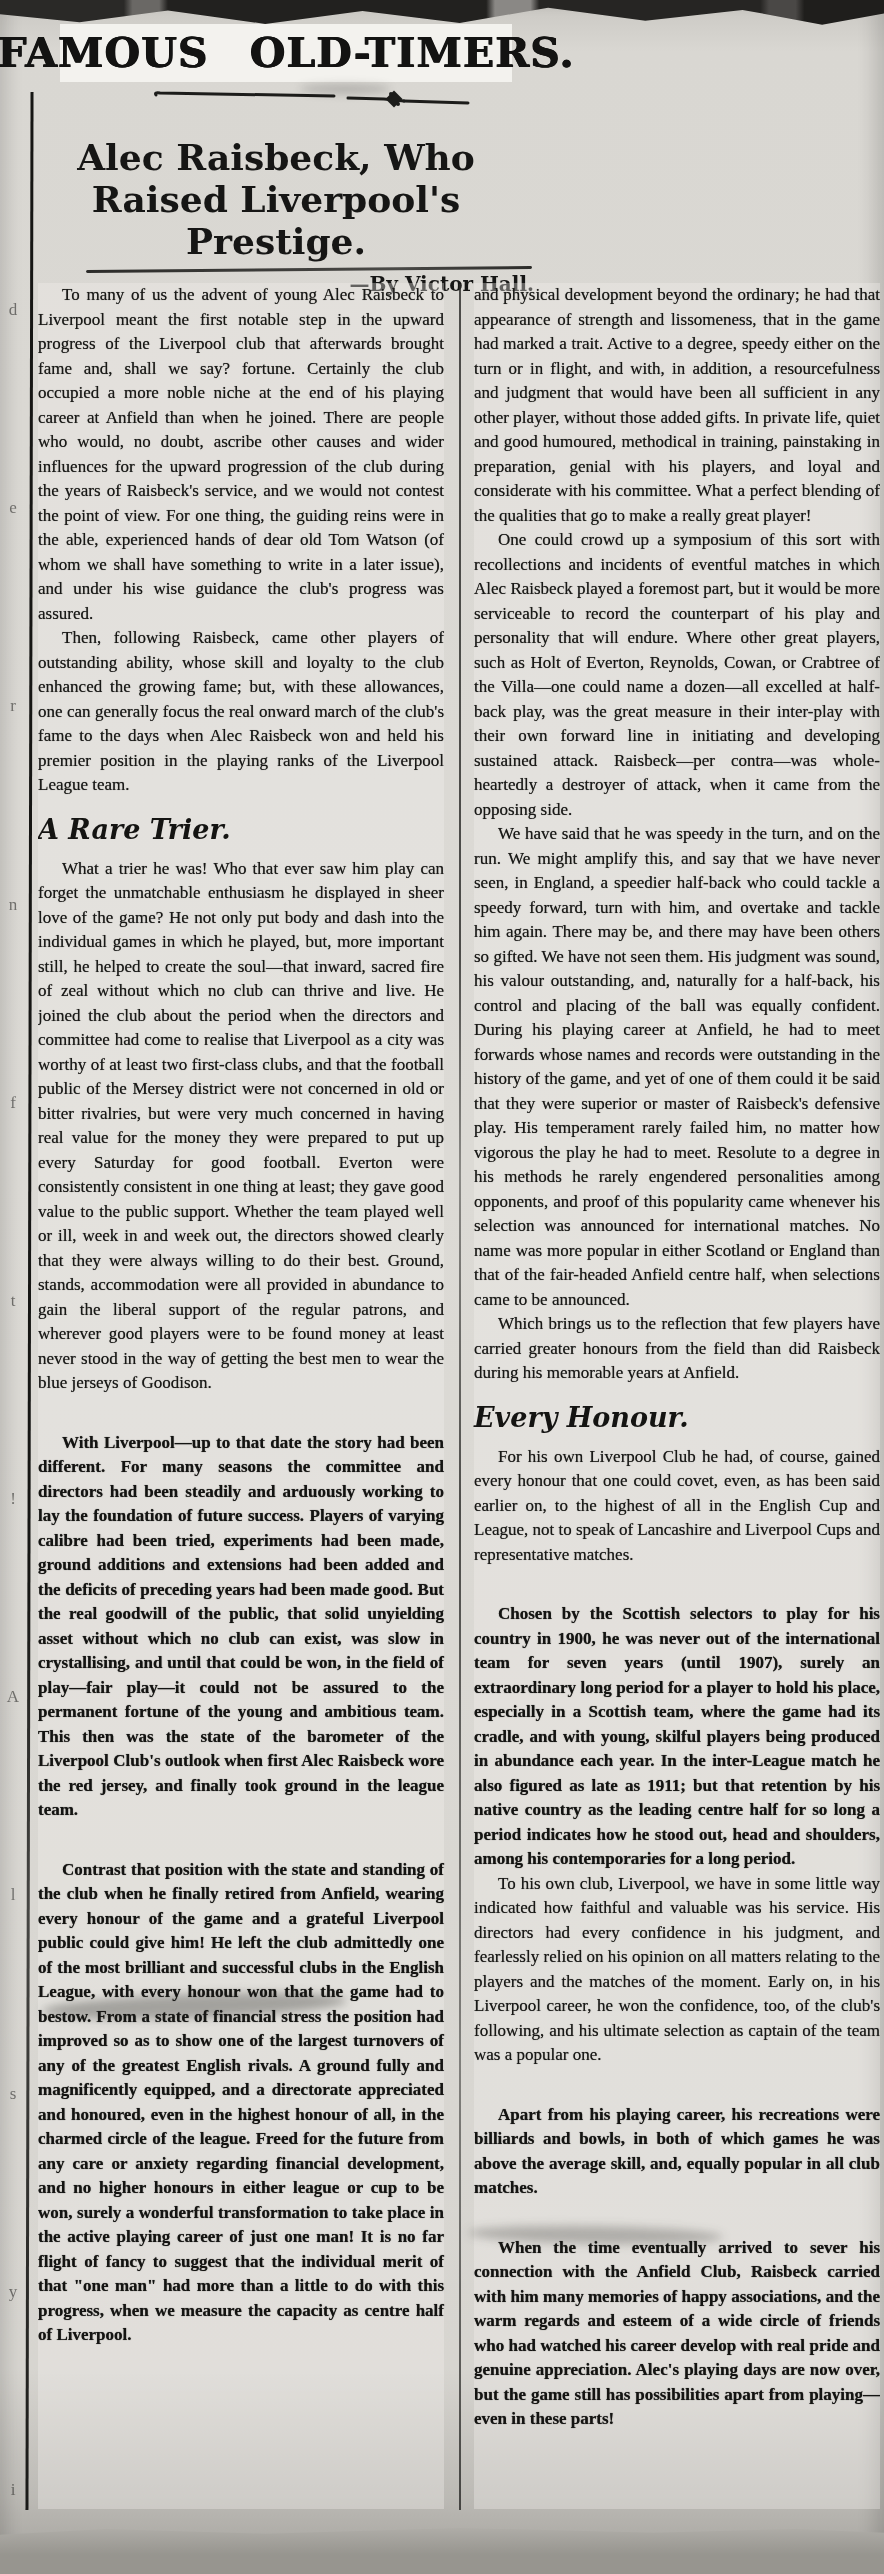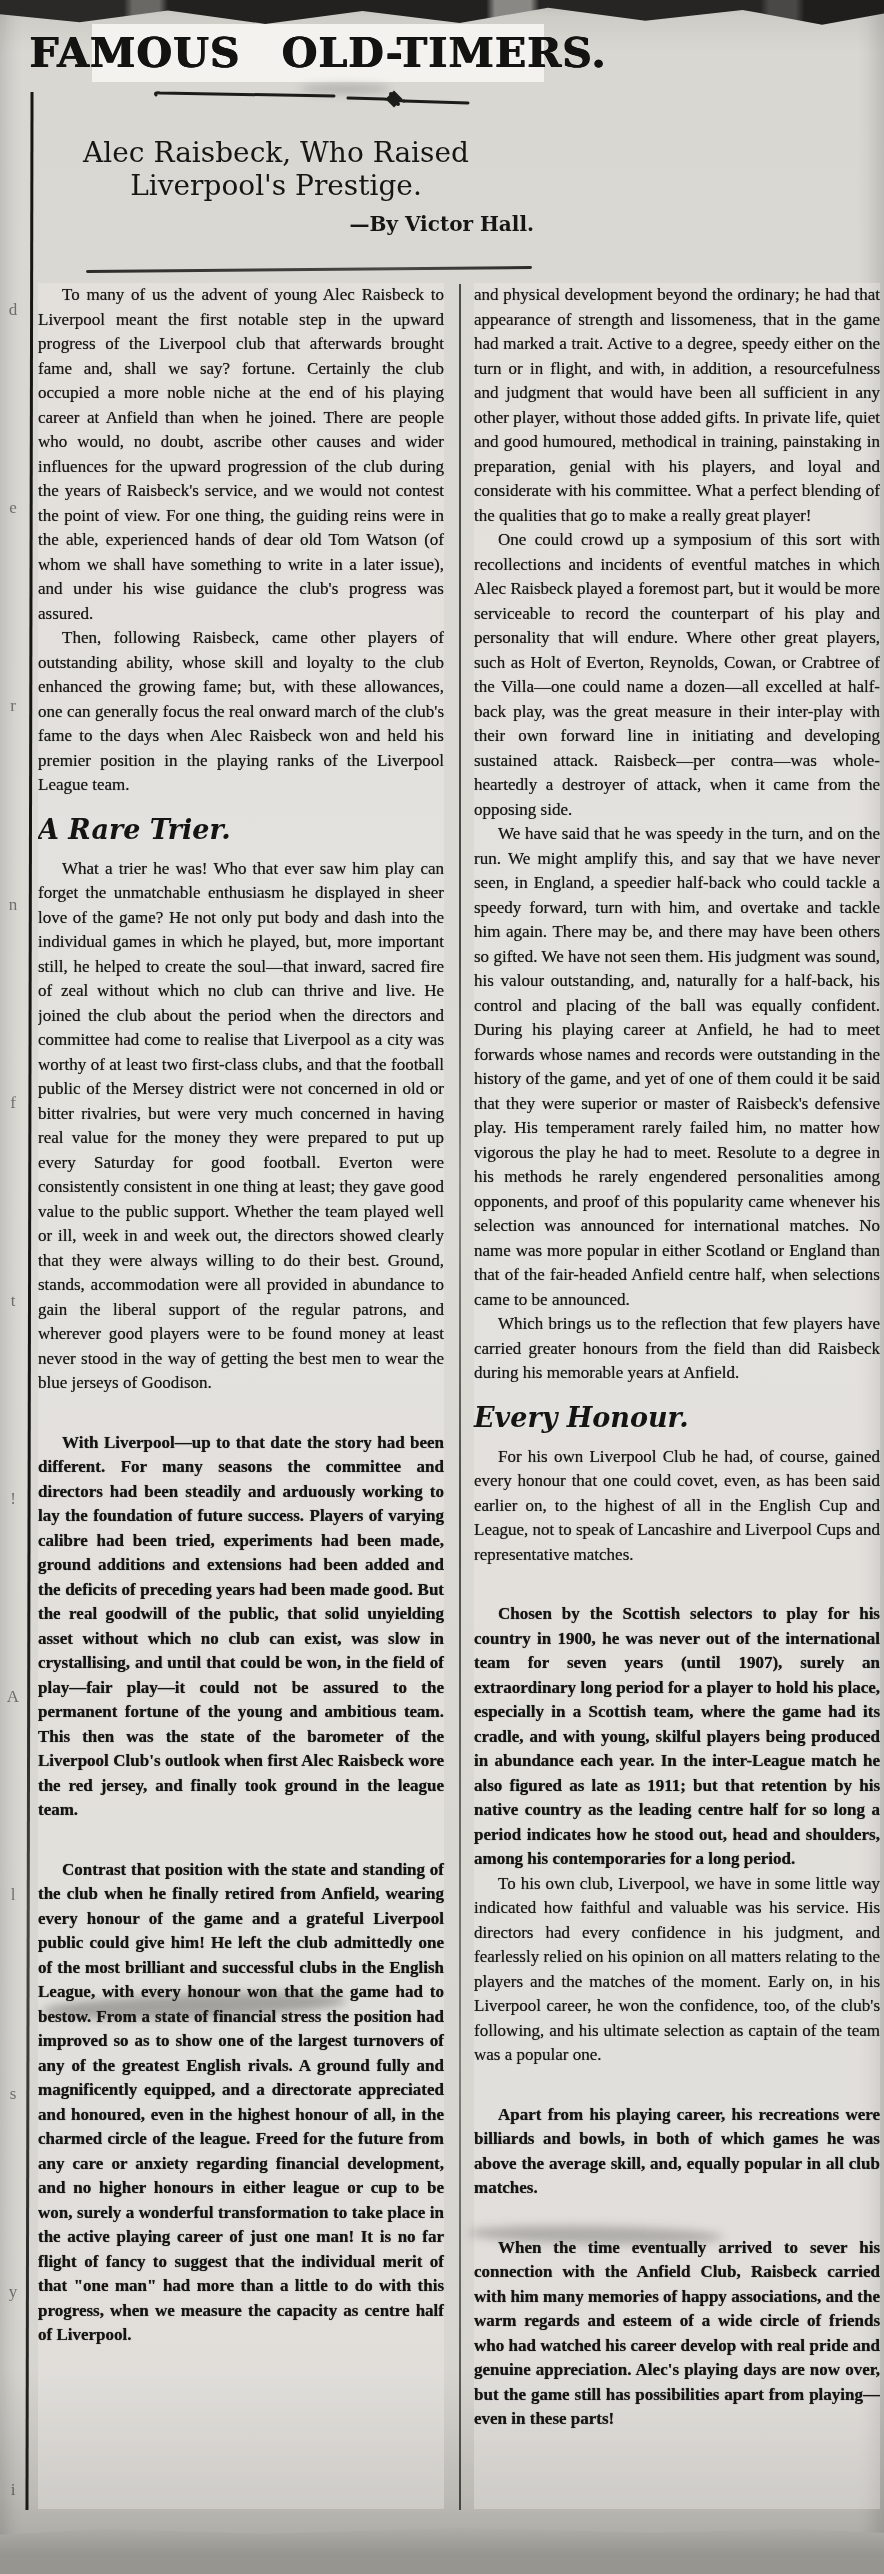--- a/index.html
+++ b/index.html
@@ -15,38 +15,38 @@
     background:linear-gradient(180deg,#c9c7c2 0%, #d9d7d2 2%, #dcdad5 45%, #d7d5d0 92%, #bcbab5 97%, #a19f9a 100%);
     box-shadow:inset -10px 0 18px rgba(0,0,0,0.14), inset 10px 0 14px rgba(0,0,0,0.10);
   }
   
   .torn-top {
     position:absolute; top:0; left:0; width:100%; height:26px;
     background:linear-gradient(90deg,#2a2927 0 14%, #6a6865 15% 18%, #22211f 19% 55%, #8a8885 56% 60%, #262523 61% 86%, #4a4846 87% 90%, #1f1e1c 91% 100%);
     clip-path:polygon(0 0,100% 0,100% 52%,93% 95%,84% 38%,73% 80%,62% 30%,52% 88%,41% 42%,30% 92%,19% 40%,9% 86%,0 55%);
   }
   .title-strip {
-    position:absolute; left:92px; top:24px; width:452px; height:58px;
+    position:absolute; left:60px; top:24px; width:452px; height:58px;
     background:#f3f2ee;
     display:flex; align-items:center; justify-content:center;
   }
   .title-strip .title {
     font-family:"DejaVu Serif", serif;
     font-size:41px; font-weight:700; color:#131312;
     letter-spacing:1px; word-spacing:26px; white-space:nowrap;
     text-shadow:0.6px 0 0 #131312, -0.4px 0 0 #131312;
     filter:blur(0.2px);
   }
   .ornament { position:absolute; left:152px; top:86px; width:320px; height:22px; }
   .subhead {
     position:absolute; left:18px; top:136px; width:516px;
     text-align:center; color:#161615;
     font-family:"DejaVu Serif", serif;
   }
-  .subhead .line1 { font-size:28px; font-weight:400; filter:blur(0.25px); }
+  .subhead .line1 { font-size:36px; font-weight:700; filter:blur(0.25px); }
   .subhead .line2 { font-size:20px; font-weight:700; margin-top:10px; filter:blur(0.25px);text-align:right; }
   .subhead-rule {
     position:absolute; left:86px; top:268px; width:446px; height:3px;
     background:linear-gradient(90deg, rgba(25,25,23,0.9), rgba(25,25,23,0.75) 70%, rgba(25,25,23,0.9));
     transform:rotate(-0.5deg); border-radius:2px;
   }
   .margin-rule {
     position:absolute; left:28px; top:92px; width:3px; height:2418px;
     background:linear-gradient(180deg,#161614 0 62%, rgba(22,22,20,0.75) 75%, #1a1a18 100%);
     transform:rotate(0.12deg);

